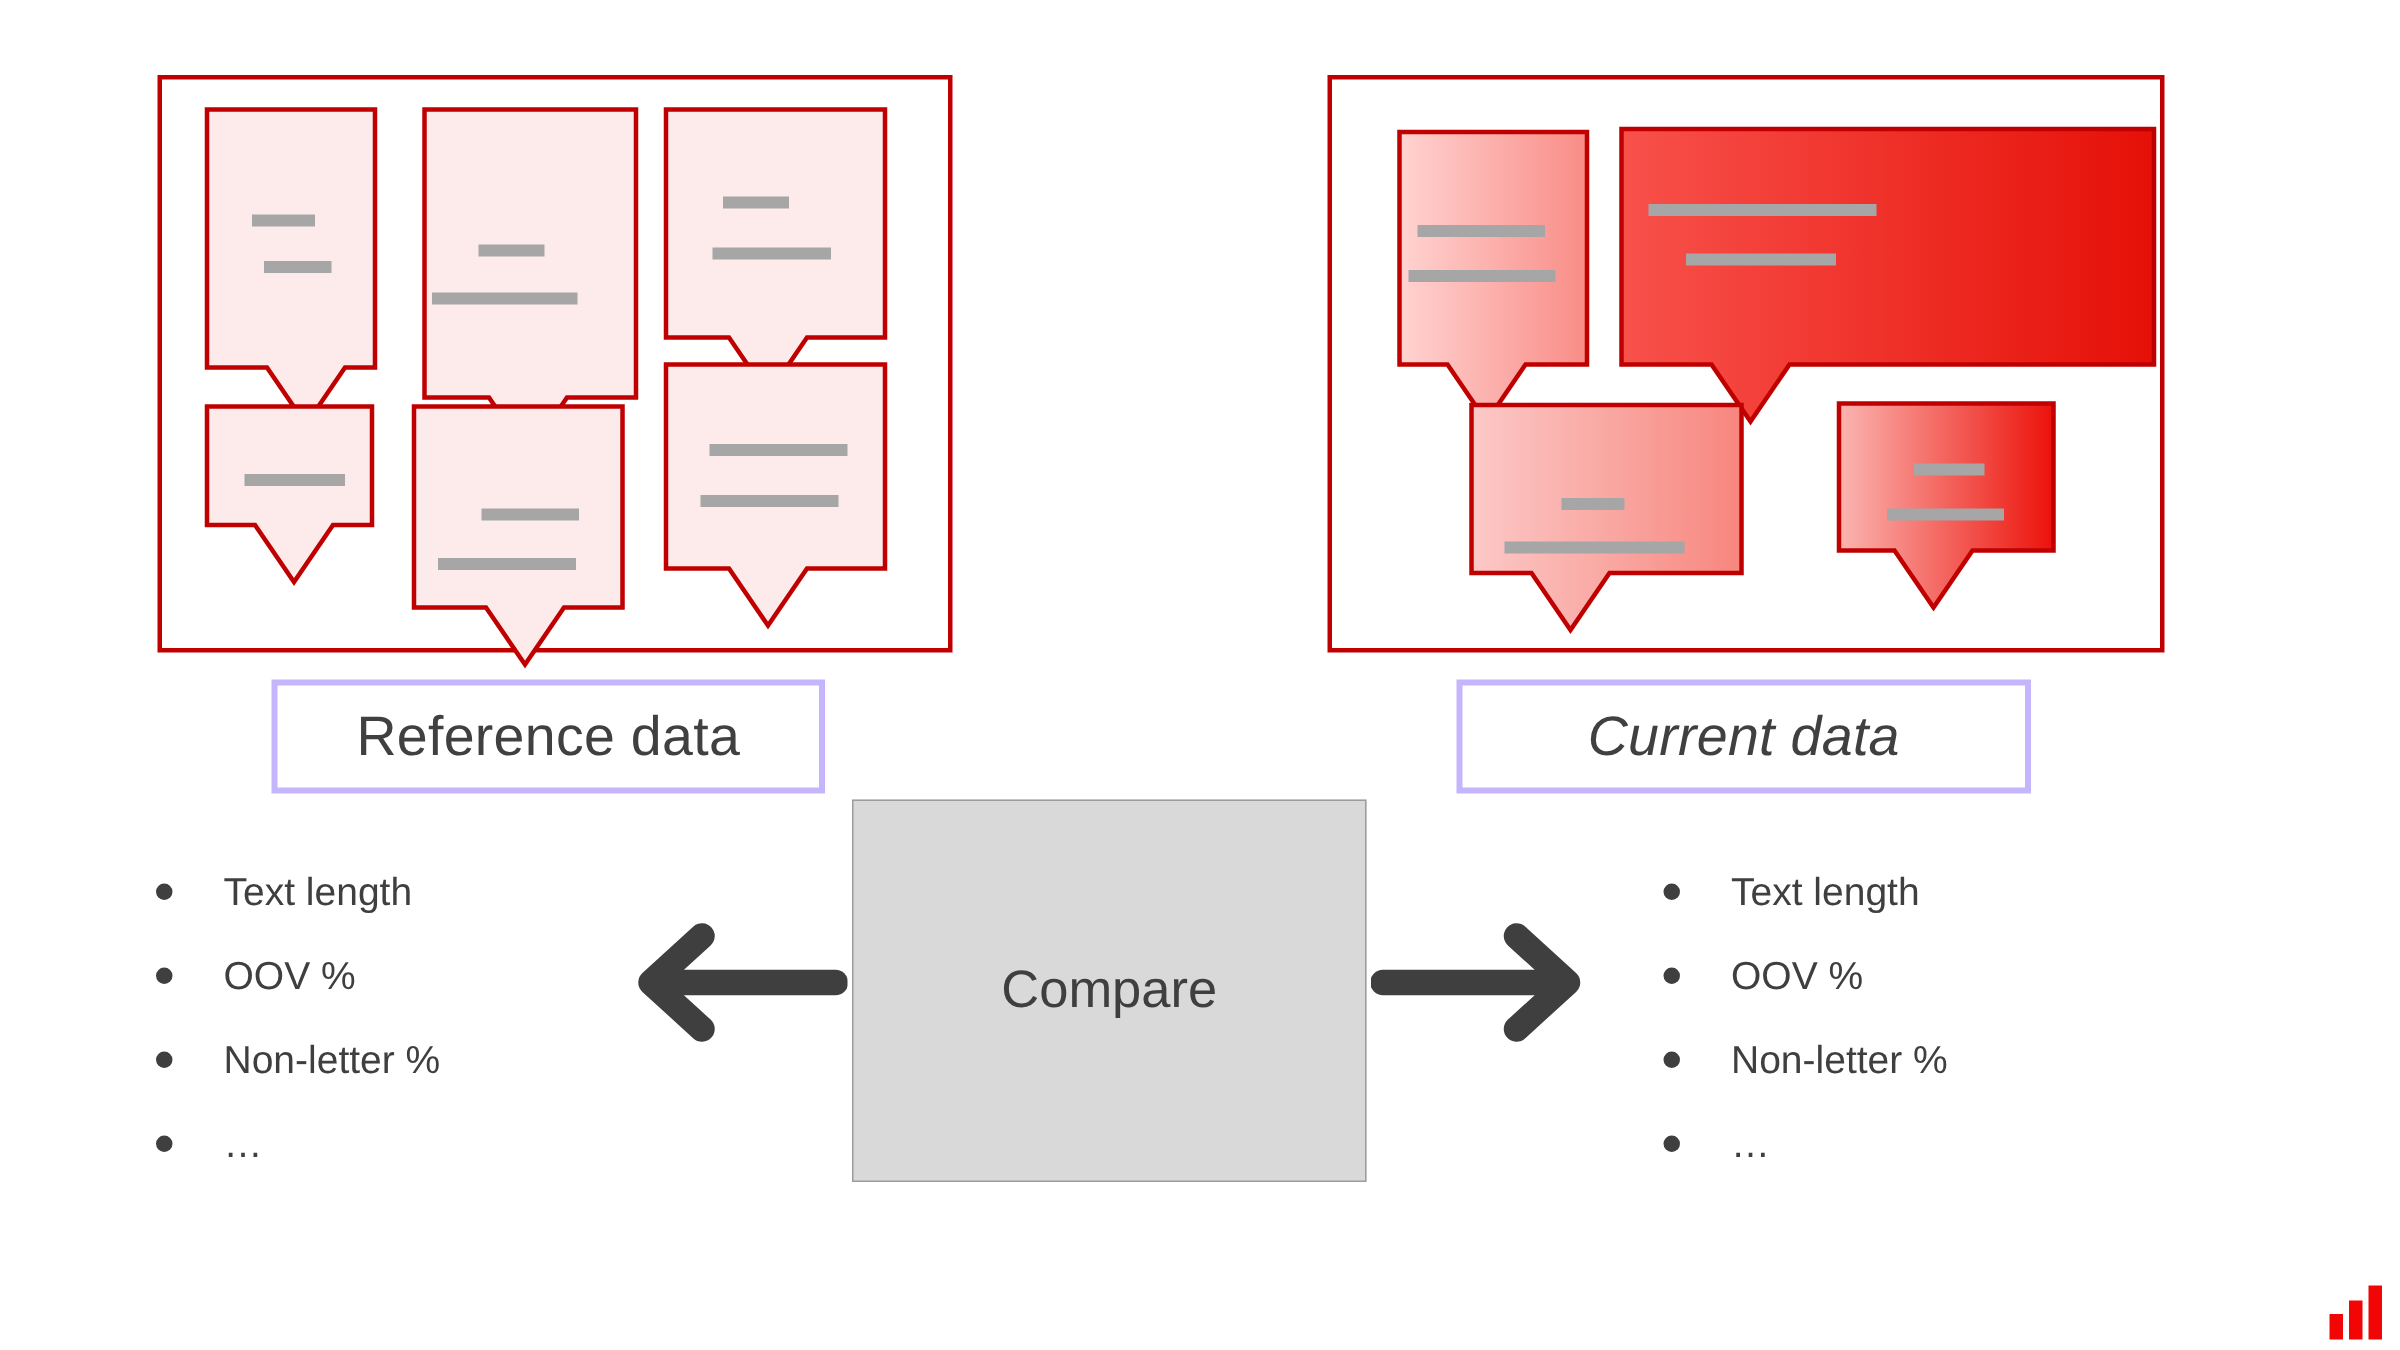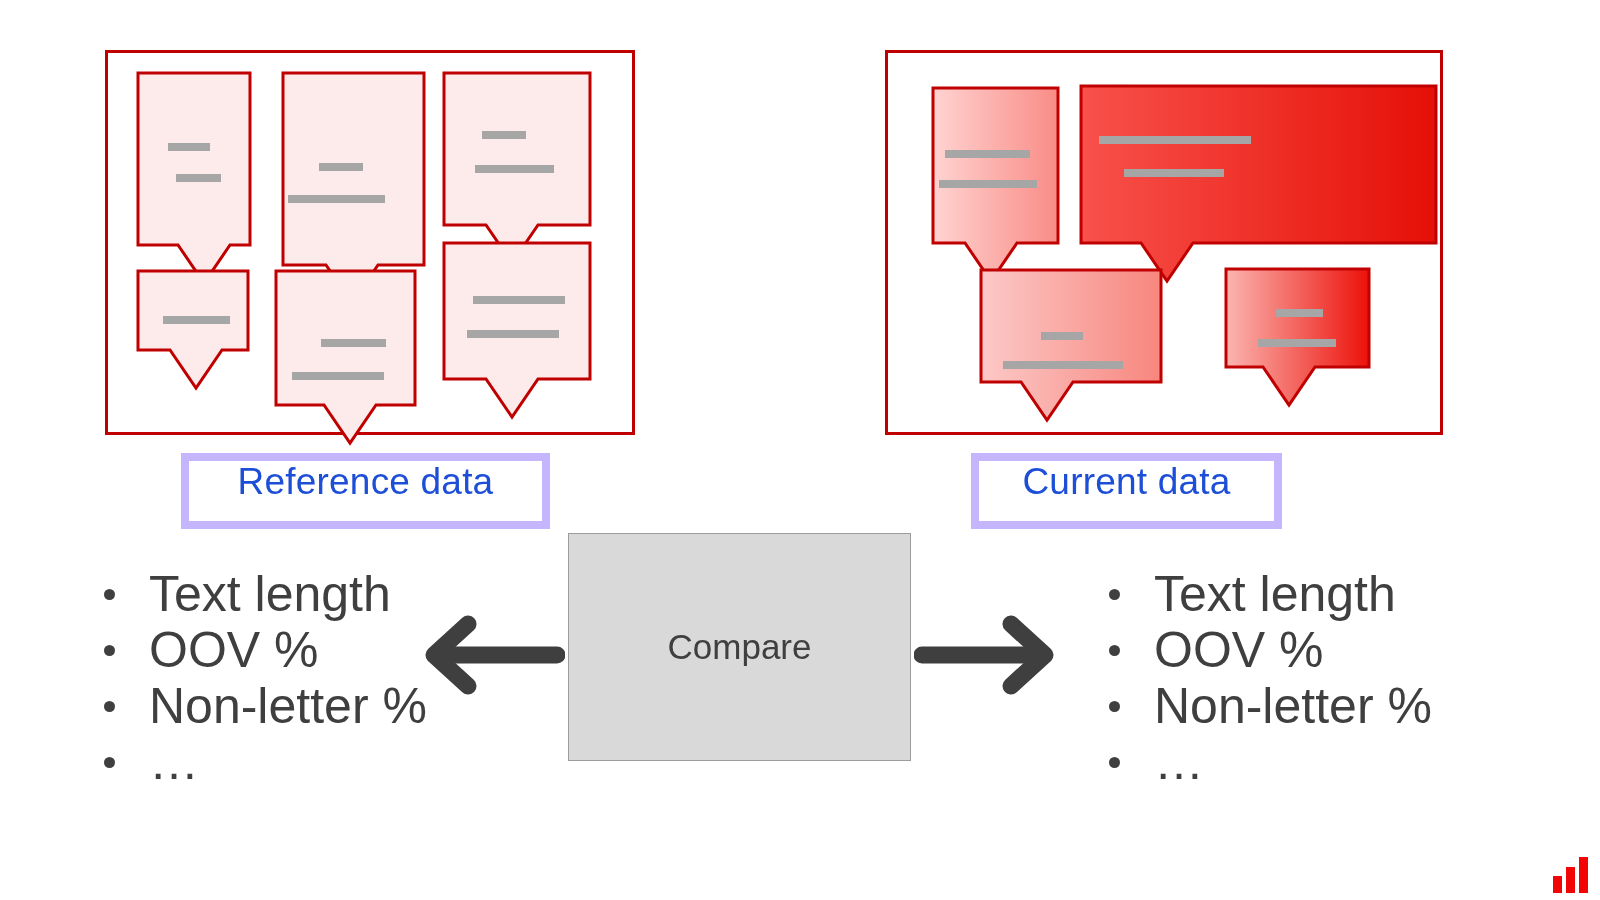--- a/index.html
+++ b/index.html
@@ -33,40 +33,40 @@
     left: 0; top: 0;
     width: 100%;
     height: 100%;
     pointer-events: none;
   }
   .bubble-layer svg { display: block; overflow: visible; }
 
   
   .caption-box {
     position: absolute;
-    border: 8px solid #c4b5fd;
+    border: 4px solid #c4b5fd;
     box-sizing: border-box;
     background: #ffffff;
     display: flex;
-    align-items: flex-start;
+    align-items: center;
     justify-content: center;
-    color: #1d4ed8;
+    color: #404040;
     font-size: 37px;
     letter-spacing: 0.2px;
   }
   #caption-reference { left: 181px; top: 453px; width: 369px; height: 76px; }
-  #caption-current   { left: 971px; top: 453px; width: 311px; height: 76px; }
+  #caption-current   { left: 971px; top: 453px; width: 383px; height: 76px; font-style: italic; }
 
   
   #compare-box {
     position: absolute;
     left: 568px;
     top: 533px;
     width: 343px;
-    height: 228px;
+    height: 255px;
     background: #D9D9D9;
     border: 1px solid #9C9C9C;
     box-sizing: border-box;
     display: flex;
     flex-direction: column;
     align-items: center;
     justify-content: center;
     color: #3F3F3F;
     font-size: 35px;
     line-height: 1.55;
@@ -74,21 +74,21 @@
   }
   #compare-box .line { display: block; white-space: nowrap; }
 
   
   .bullet-list {
     position: absolute;
     list-style: none;
     margin: 0;
     padding: 0;
     color: #3F3F3F;
-    font-size: 50px;
+    font-size: 26px;
     line-height: 1.0;
   }
   #list-reference { left: 96px;  top: 566px; width: 420px; }
   #list-current   { left: 1101px; top: 566px; width: 420px; }
   .bullet-list li {
     position: relative;
     padding-left: 53px;
     height: 56px;
     display: flex;
     align-items: center;

